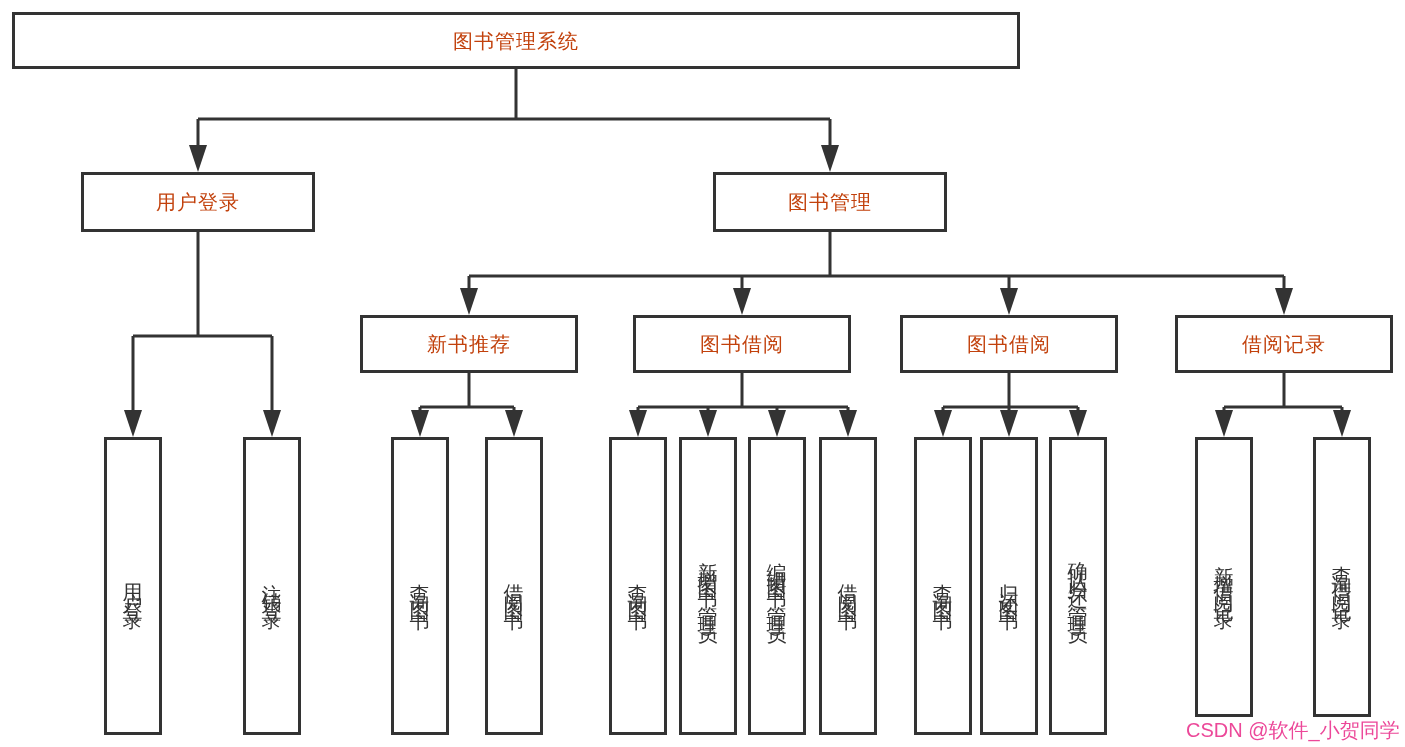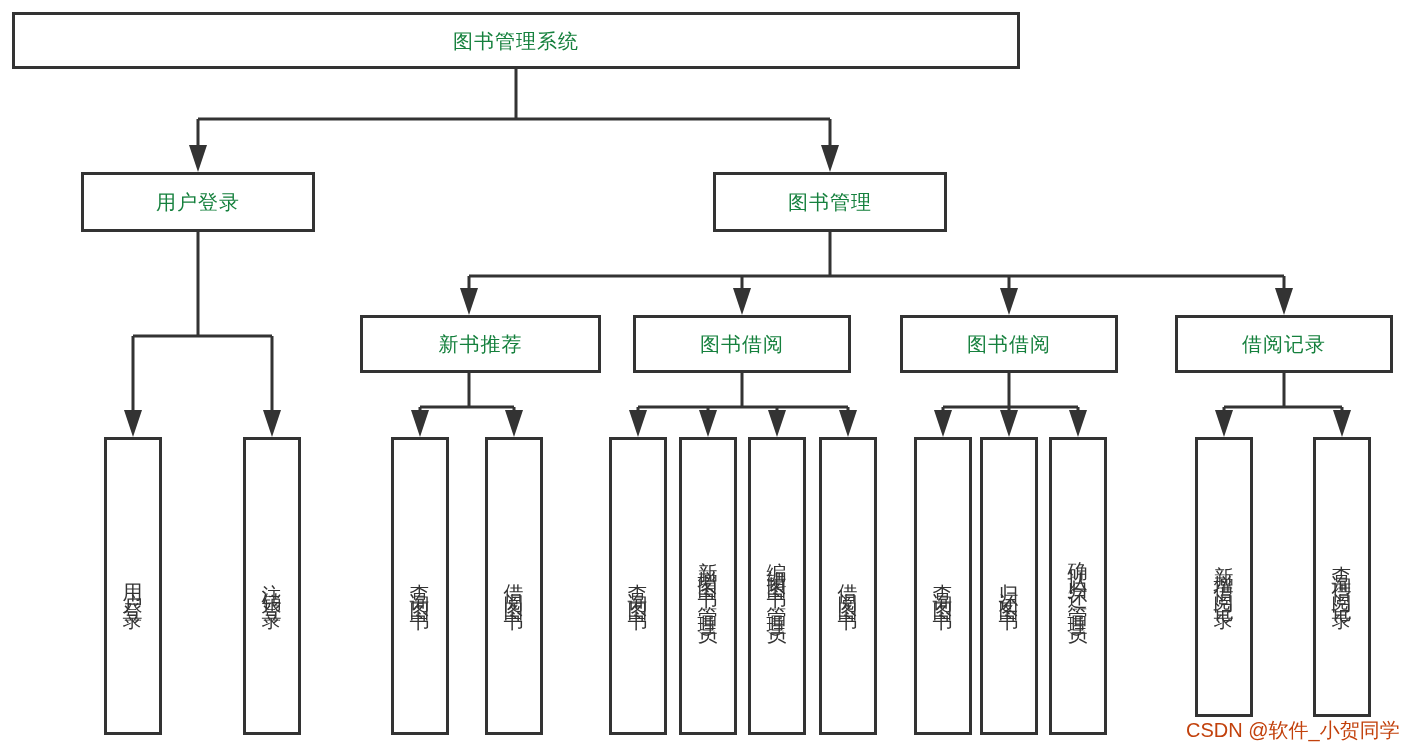--- a/index.html
+++ b/index.html
@@ -18,36 +18,36 @@
     background:#ffffff;
     display:flex;align-items:center;justify-content:center;
     z-index:1;
     color:#333333;
   }
   .hlabel{
     font-size:20px;
     letter-spacing:1px;
     line-height:1;
     white-space:nowrap;
-    color:#15803d;
+    color:#c2410c;
   }
   .vtext{
     writing-mode:vertical-rl;
     text-orientation:mixed;
     font-size:20px;
     letter-spacing:9px;
     line-height:1;
     white-space:nowrap;
     color:#333333;
   }
   .watermark{
     position:absolute;
     left:1186px;top:717px;
     font-size:20px;
-    color:#c2410c;
+    color:#ec4899;
     text-shadow:1px 1px 0 #ffffff;
     z-index:2;
     white-space:nowrap;
   }
 </style>
 </head>
 <body>
 
 <div class="canvas">
 
@@ -102,21 +102,21 @@
     <span class="hlabel">图书管理系统</span>
   </div>
 
   <div class="node" style="left:81px;top:172px;width:234px;height:60px;">
     <span class="hlabel">用户登录</span>
   </div>
   <div class="node" style="left:713px;top:172px;width:234px;height:60px;">
     <span class="hlabel">图书管理</span>
   </div>
 
-  <div class="node" style="left:360px;top:315px;width:241px;height:58px;">
+  <div class="node" style="left:360px;top:315px;width:218px;height:58px;">
     <span class="hlabel">新书推荐</span>
   </div>
   <div class="node" style="left:633px;top:315px;width:218px;height:58px;">
     <span class="hlabel">图书借阅</span>
   </div>
   <div class="node" style="left:900px;top:315px;width:218px;height:58px;">
     <span class="hlabel">图书借阅</span>
   </div>
   <div class="node" style="left:1175px;top:315px;width:218px;height:58px;text-align:right;">
     <span class="hlabel">借阅记录</span>

